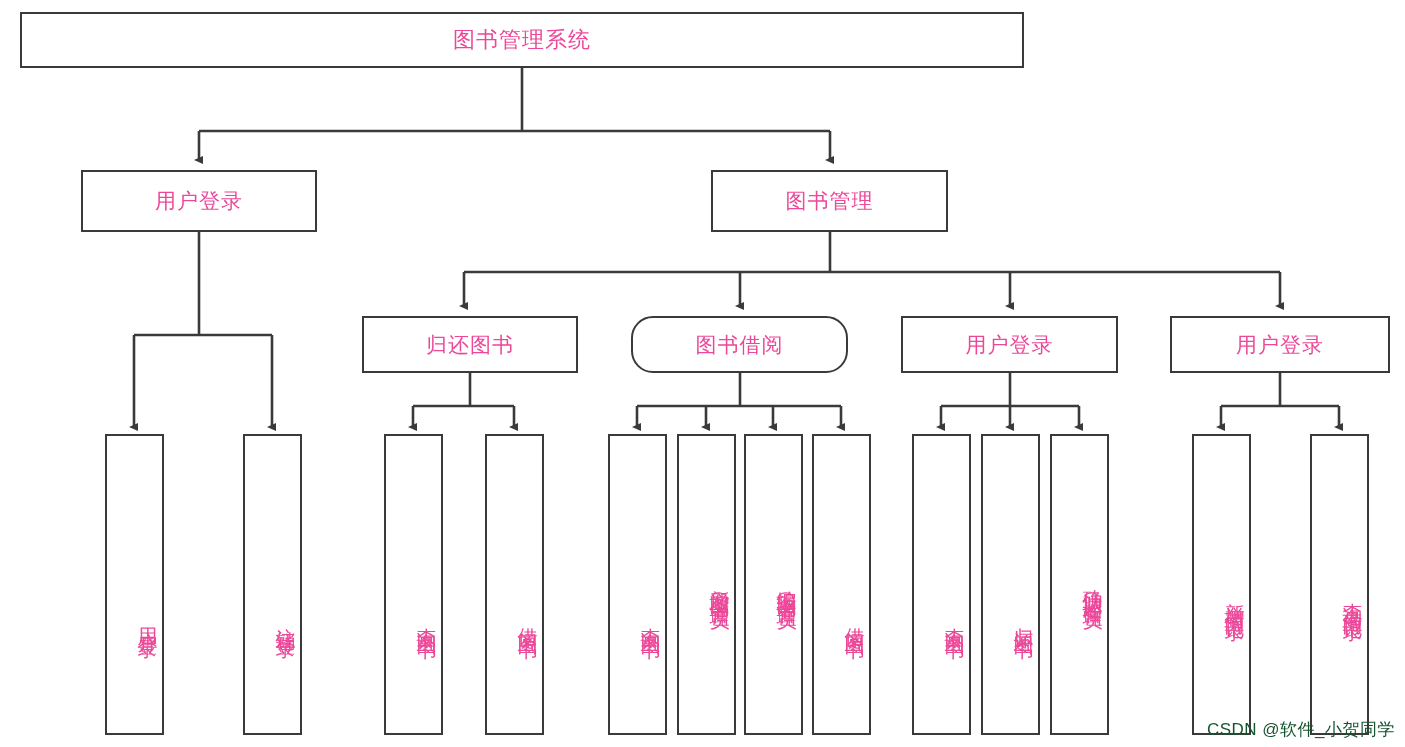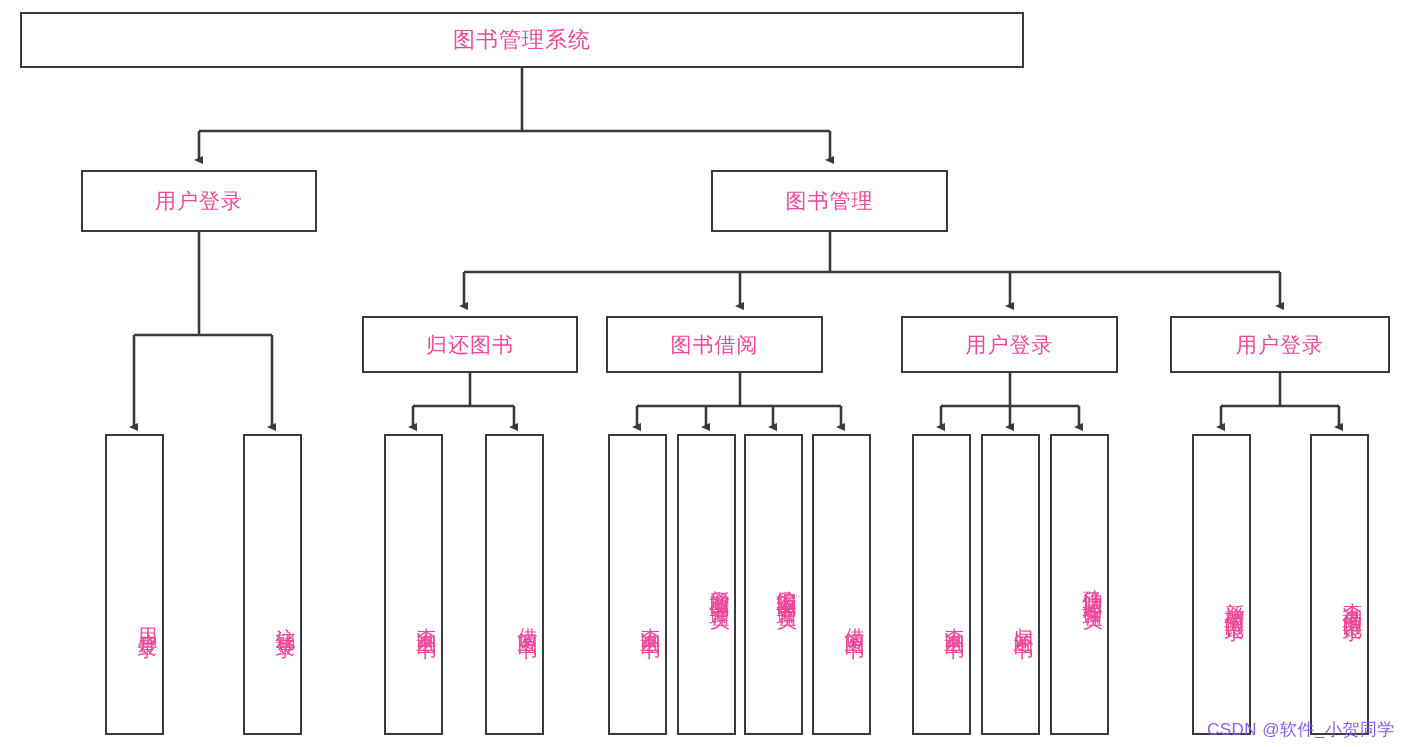--- a/index.html
+++ b/index.html
@@ -52,21 +52,21 @@
     top: 0;
     width: 1405px;
     height: 747px;
     pointer-events: none;
   }
   .watermark {
     position: absolute;
     right: 10px;
     bottom: 6px;
     font-size: 17px;
-    color: #8b5cf6;
+    color: #14532d;
     letter-spacing: 0.5px;
     white-space: nowrap;
   }
 </style>
 </head>
 <body>
 
 <div id="canvas">
 
   <svg id="wires" viewBox="0 0 1405 747">
@@ -126,21 +126,21 @@
   <div class="node horiz" style="left:81px; top:170px; width:236px; height:62px;">
     <span>用户登录</span>
   </div>
   <div class="node horiz" style="left:711px; top:170px; width:237px; height:62px;">
     <span>图书管理</span>
   </div>
 
   <div class="node horiz" style="left:362px; top:316px; width:216px; height:57px;">
     <span>归还图书</span>
   </div>
-  <div class="node horiz" style="left:606px; top:316px; width:217px; height:57px;">
+  <div class="node horiz" style="left:631px; top:316px; width:217px; height:57px;border-radius:22px;">
     <span>图书借阅</span>
   </div>
   <div class="node horiz" style="left:901px; top:316px; width:217px; height:57px;">
     <span>用户登录</span>
   </div>
   <div class="node horiz" style="left:1170px; top:316px; width:220px; height:57px;">
     <span>用户登录</span>
   </div>
 
   <div class="node vert" style="left:105px; top:434px; width:59px; height:301px; padding-top:70px;">

